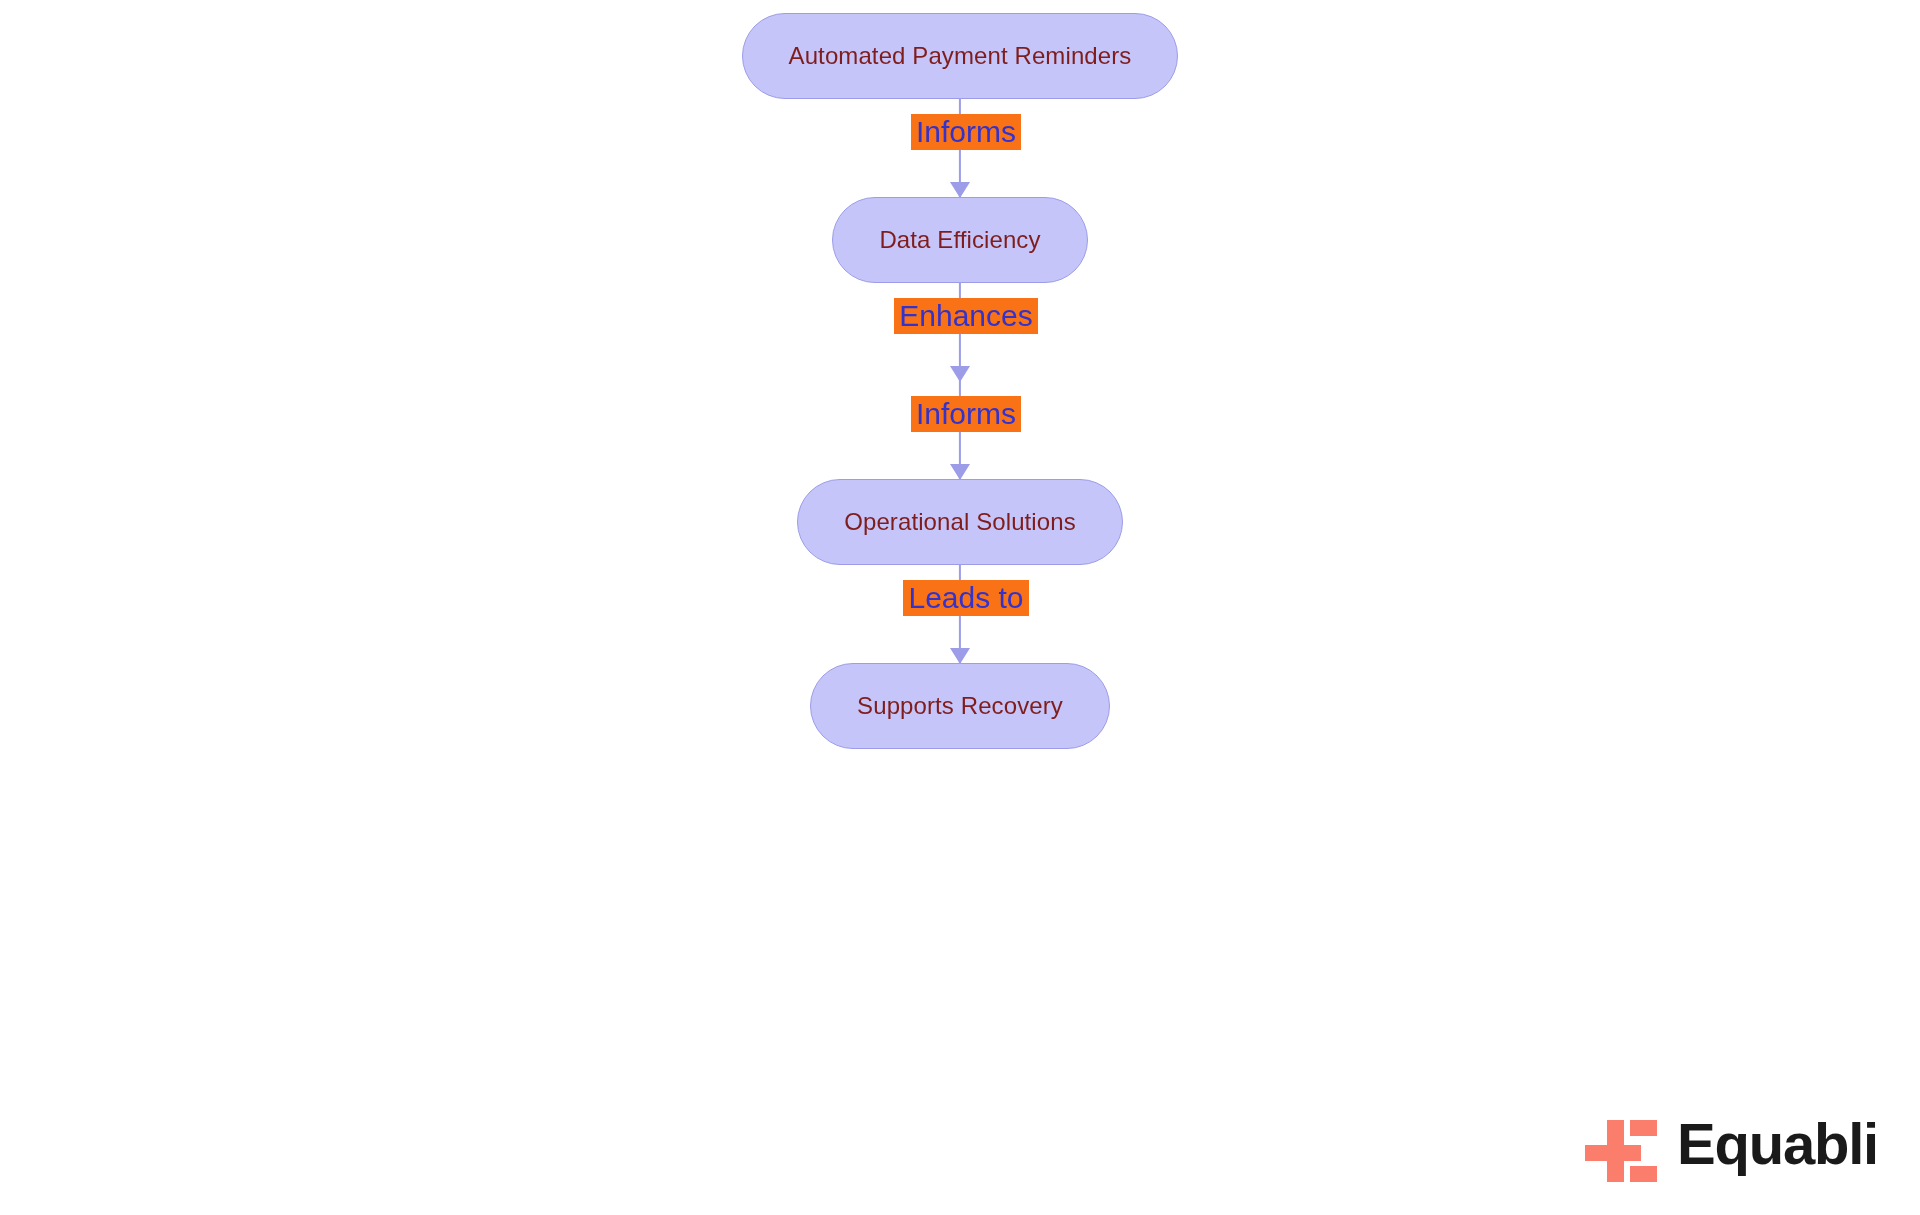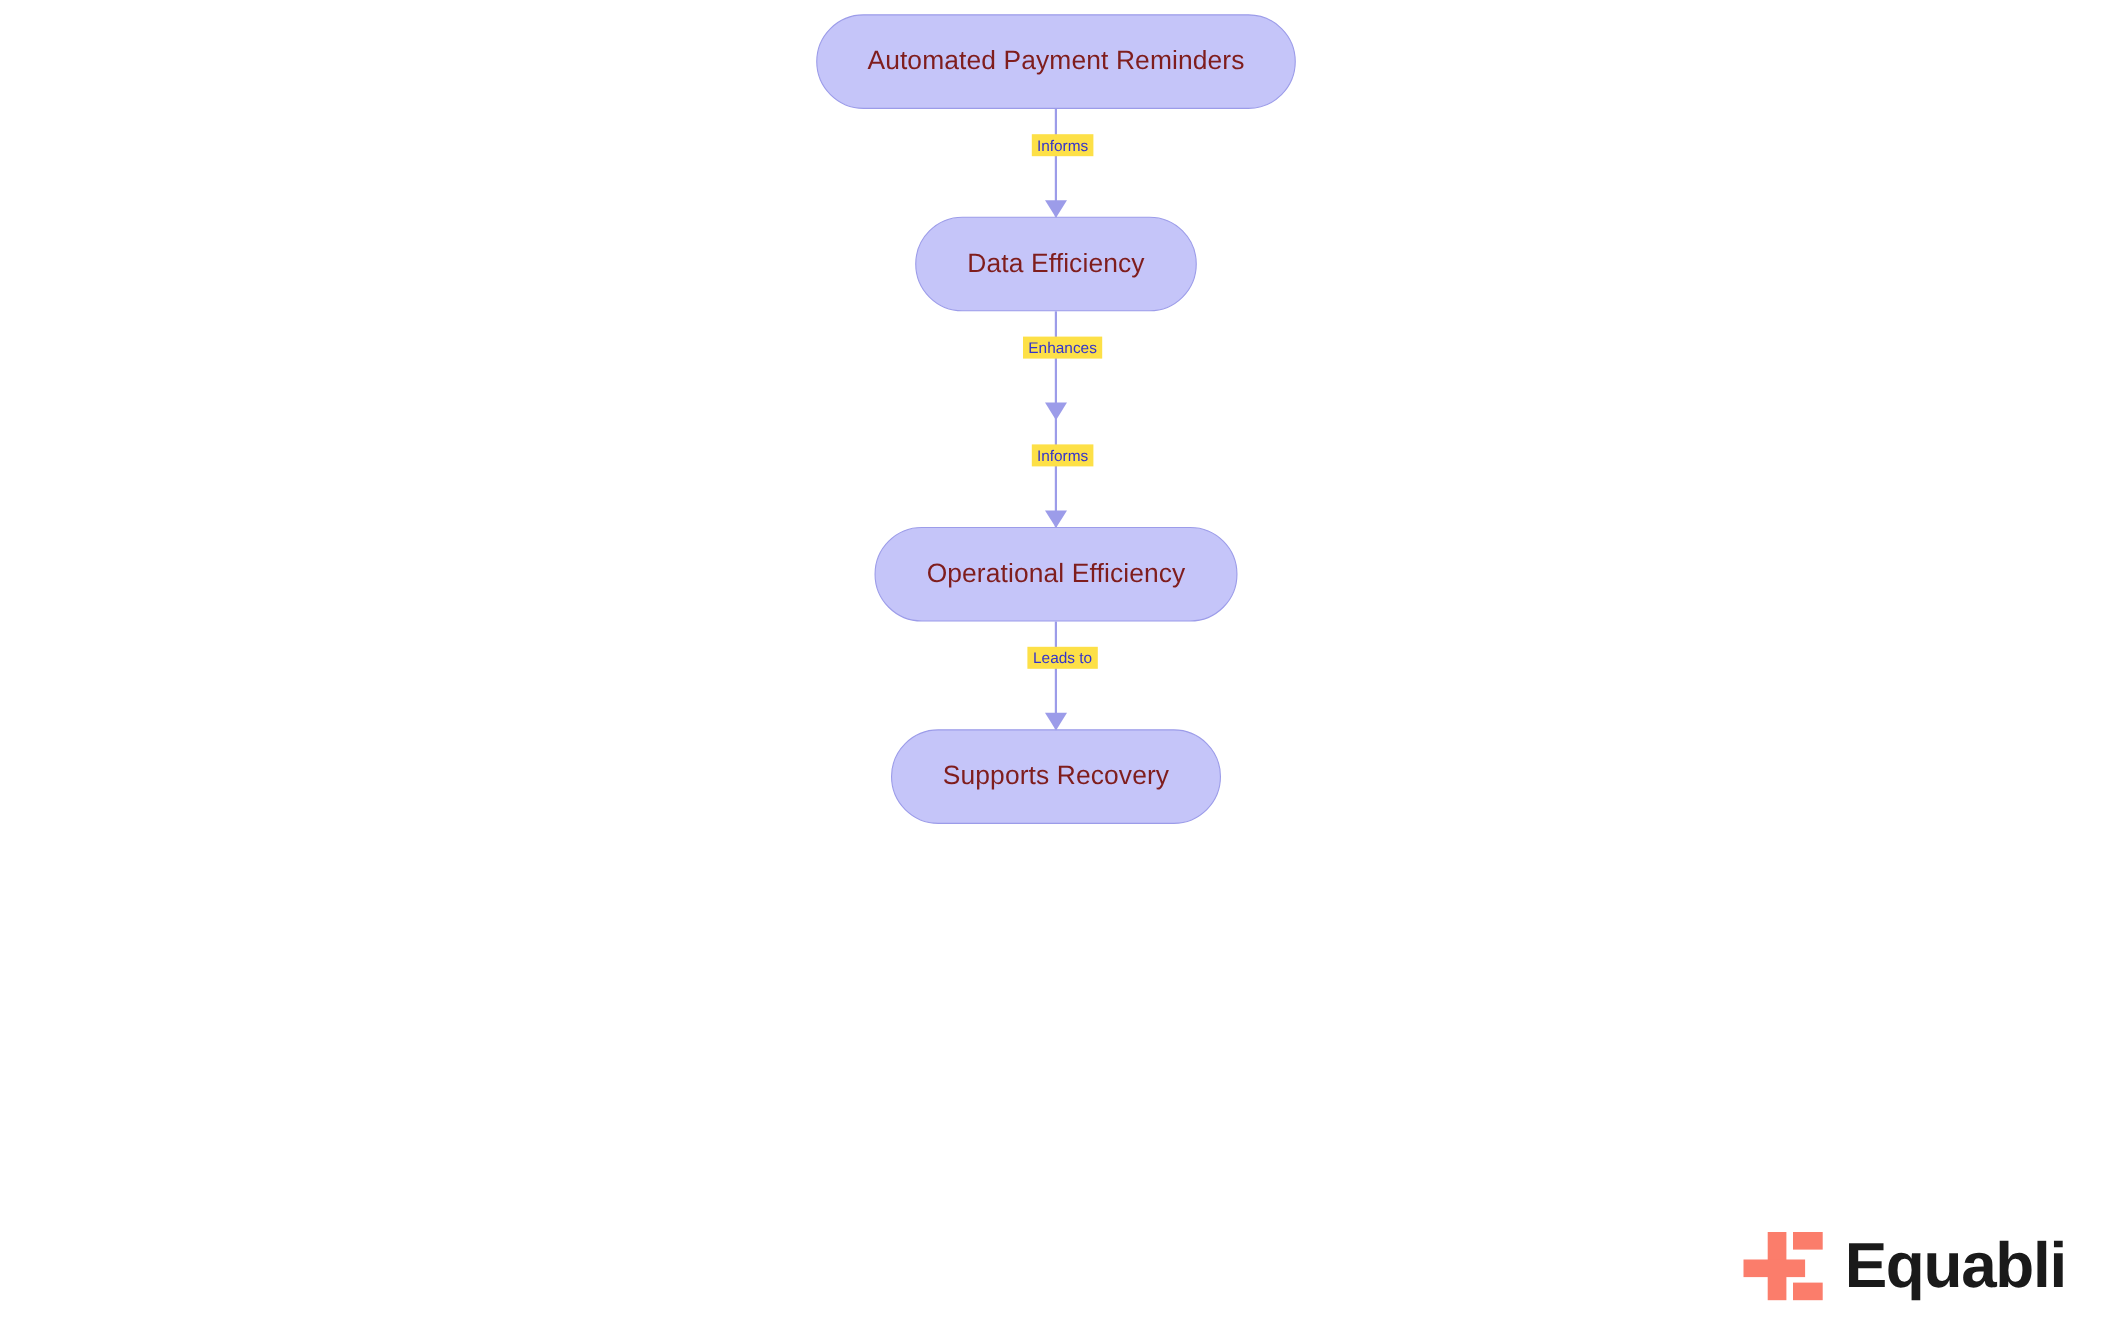--- a/index.html
+++ b/index.html
@@ -79,35 +79,35 @@
     width: 0;
     height: 0;
     border-left: 10px solid transparent;
     border-right: 10px solid transparent;
     border-top: 16px solid #9c9ce9;
   }
   .edge-label {
     position: relative;
     z-index: 2;
     color: #3333cc;
-    font-size: 14px;
+    font-size: 30px;
     line-height: 1;
     white-space: nowrap;
-    background: #fde047;
+    background: #f97316;
     padding: 3px 5px;
     transform: translate(6px, -16px);
   }
 
   
   .logo {
     position: absolute;
     right: 42px;
     bottom: 28px;
     display: flex;
-    align-items: center;
+    align-items: flex-start;
     gap: 20px;
   }
   .logo-mark {
     position: relative;
     width: 72px;
     height: 72px;
     flex: 0 0 auto;
   }
   .logo-mark i {
     position: absolute;
@@ -161,21 +161,21 @@
 
 
 
     <div class="edge">
       <span class="edge-line"></span>
       <span class="edge-arrow"></span>
       <span class="edge-label">Informs</span>
     </div>
 
     <div class="node">
-      <span>Operational Efficiency</span>
+      <span>Operational Solutions</span>
     </div>
 
     <div class="edge">
       <span class="edge-line"></span>
       <span class="edge-arrow"></span>
       <span class="edge-label">Leads to</span>
     </div>
 
     <div class="node">
       <span>Supports Recovery</span>

